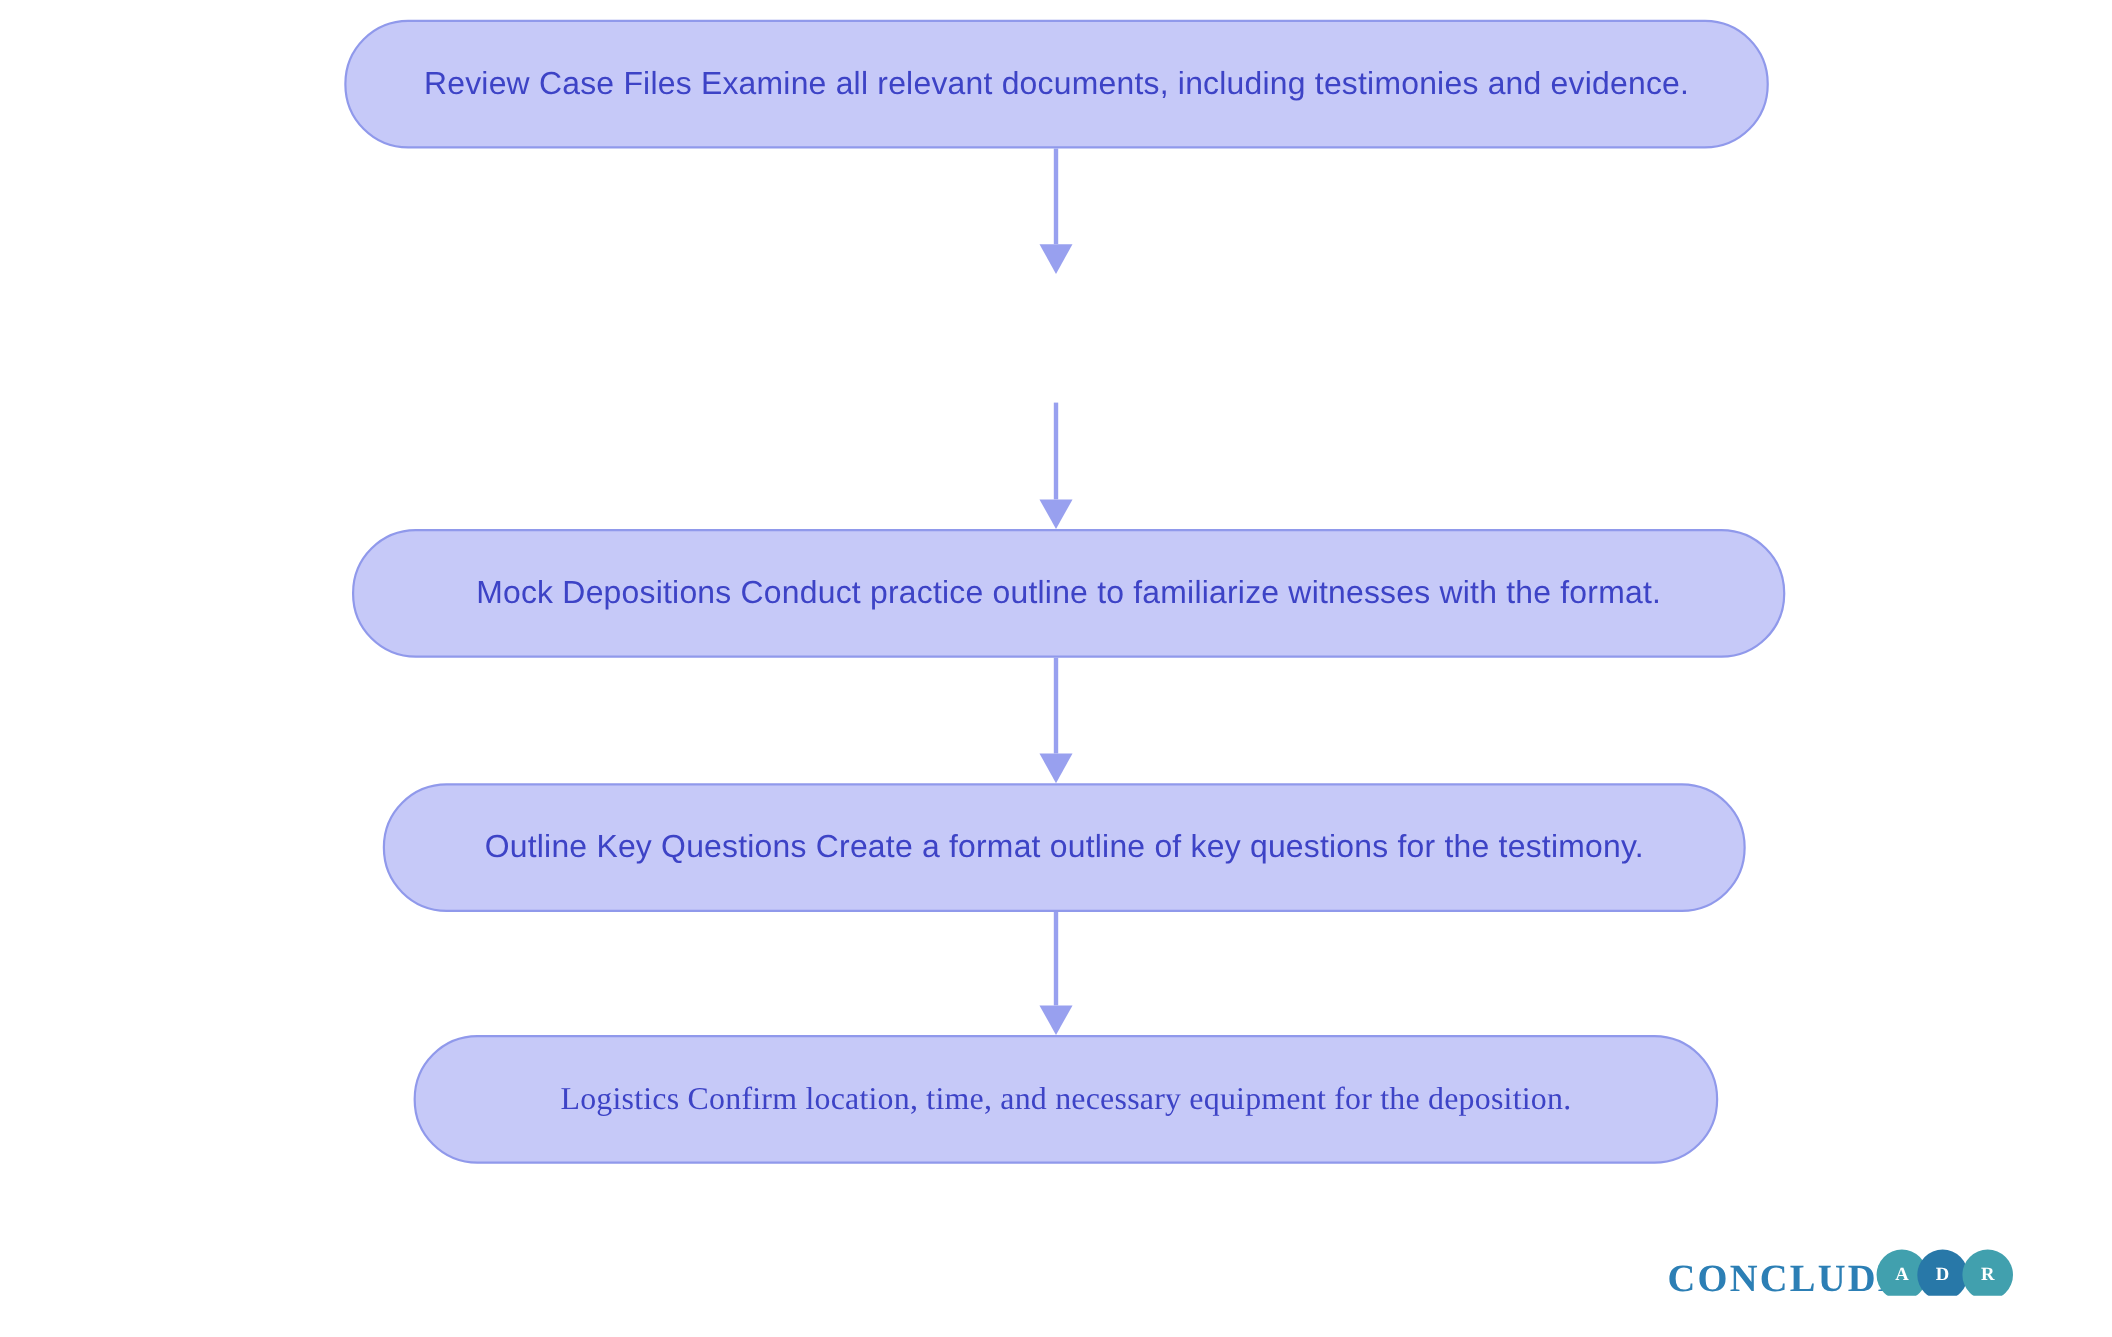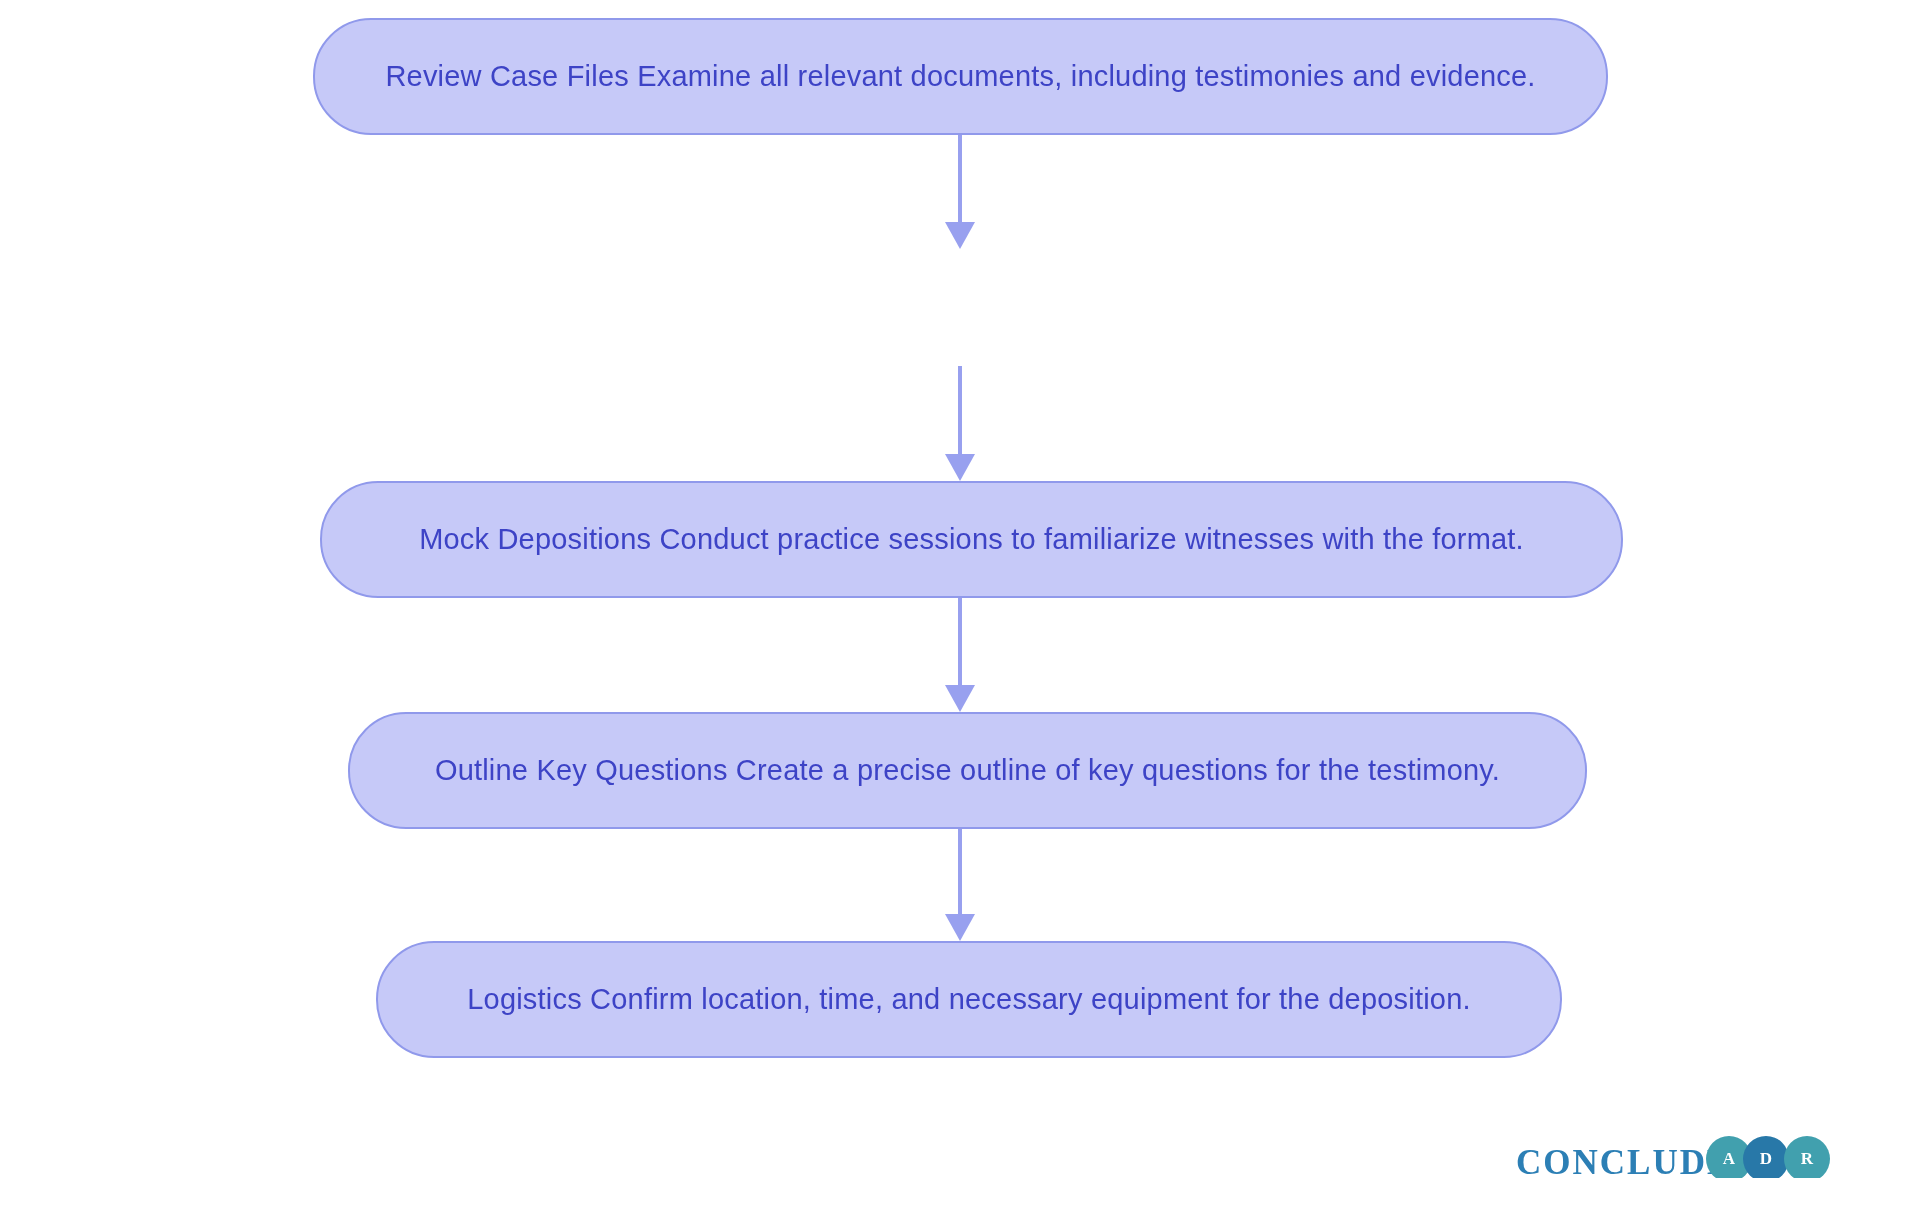--- a/index.html
+++ b/index.html
@@ -29,21 +29,21 @@
     display:flex;align-items:center;justify-content:center;
     color:var(--box-text);
     font-size:29px;
     letter-spacing:0.2px;
     white-space:nowrap;
   }
   .box1{left:313px;top:18px;width:1295px;}
   .box2{left:368px;top:249px;width:1195px;}
   .box3{left:320px;top:481px;width:1303px;}
   .box4{left:348px;top:712px;width:1239px;}
-  .box5{left:376px;top:941px;width:1186px;}
+  .box5{left:376px;top:941px;width:1186px;font-family:Liberation Serif, serif;}
 
   .arrow-line{
     position:absolute;
     left:958px;width:4px;
     background:var(--arrow);
   }
   .arrow-head{
     position:absolute;
     left:945px;width:0;height:0;
     border-left:15px solid transparent;
@@ -87,28 +87,28 @@
   </div>
 
   <div class="arrow-line a1l"></div>
   <div class="arrow-head a1h"></div>
 
 
   <div class="arrow-line a2l"></div>
   <div class="arrow-head a2h"></div>
 
   <div class="flow-box box3">
-    <span>Mock Depositions Conduct practice sessions to familiarize witnesses with the format.</span>
+    <span>Mock Depositions Conduct practice outline to familiarize witnesses with the format.</span>
   </div>
 
   <div class="arrow-line a3l"></div>
   <div class="arrow-head a3h"></div>
 
   <div class="flow-box box4">
-    <span>Outline Key Questions Create a precise outline of key questions for the testimony.</span>
+    <span>Outline Key Questions Create a format outline of key questions for the testimony.</span>
   </div>
 
   <div class="arrow-line a4l"></div>
   <div class="arrow-head a4h"></div>
 
   <div class="flow-box box5">
     <span>Logistics Confirm location, time, and necessary equipment for the deposition.</span>
   </div>
 
   <div class="logo">

